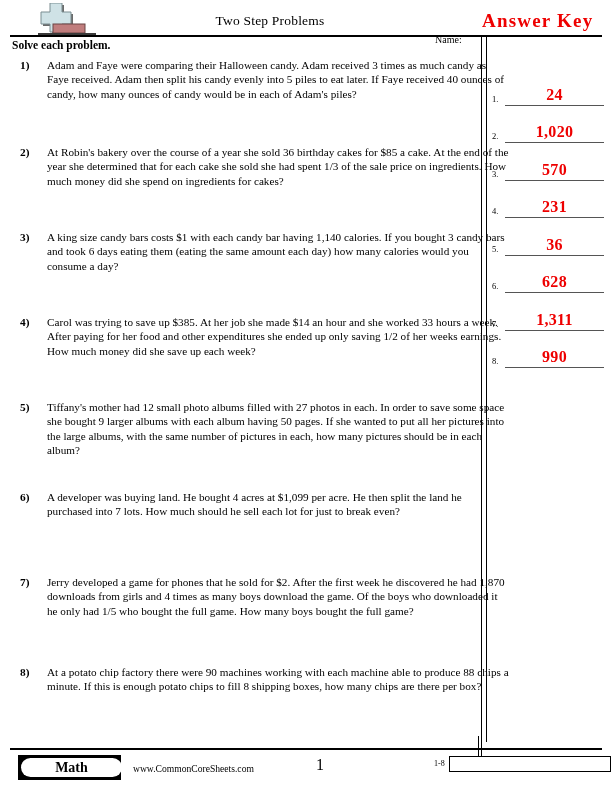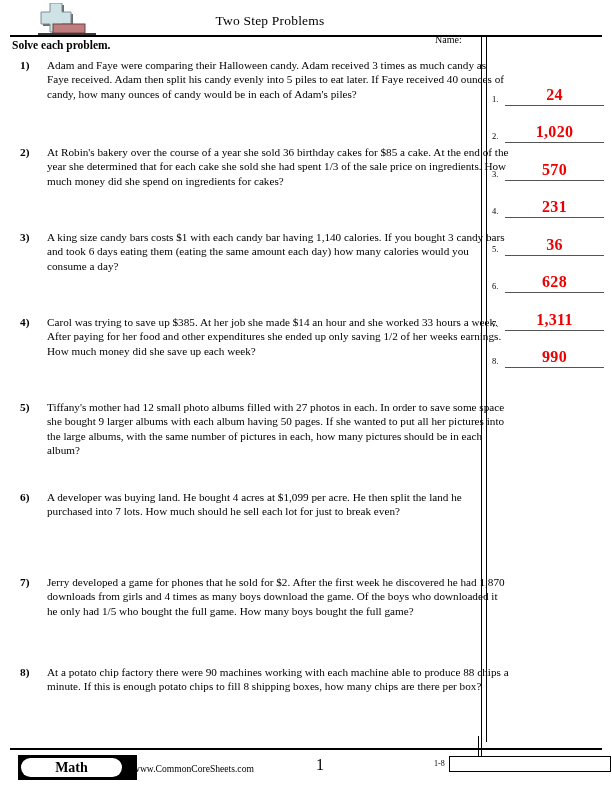--- a/index.html
+++ b/index.html
@@ -186,21 +186,20 @@
     border-top: 2px solid #000;
   }
 
   .math-badge {
     position: absolute;
     left: 18px;
     top: 755px;
     width: 103px;
     height: 25px;
     background: #000000;
-    padding-left: 16px;
   }
   .math-badge-inner {
     position: absolute;
     left: 3px;
     top: 3px;
     width: 101px;
     height: 19px;
     background: #ffffff;
     border-radius: 10px;
     text-align: center;
@@ -293,20 +292,21 @@
         <rect x="15" y="21" width="32" height="9" fill="#c07d7d" stroke="#6b4444" stroke-width="1"></rect>
 
         <rect x="0" y="30" width="58" height="2" fill="#3a3a3a"></rect>
       </svg>
     </div>
 
     <div class="worksheet-title">Two Step Problems</div>
 
     <div class="name-label">Name:</div>
 
+    <div class="answer-key">Answer Key</div>
   </div>
 
   <div class="rule-top"></div>
 
   <div class="solve-label">Solve each problem.</div>
 
   <div class="vline-a"></div>
   <div class="vline-b"></div>
 
 

